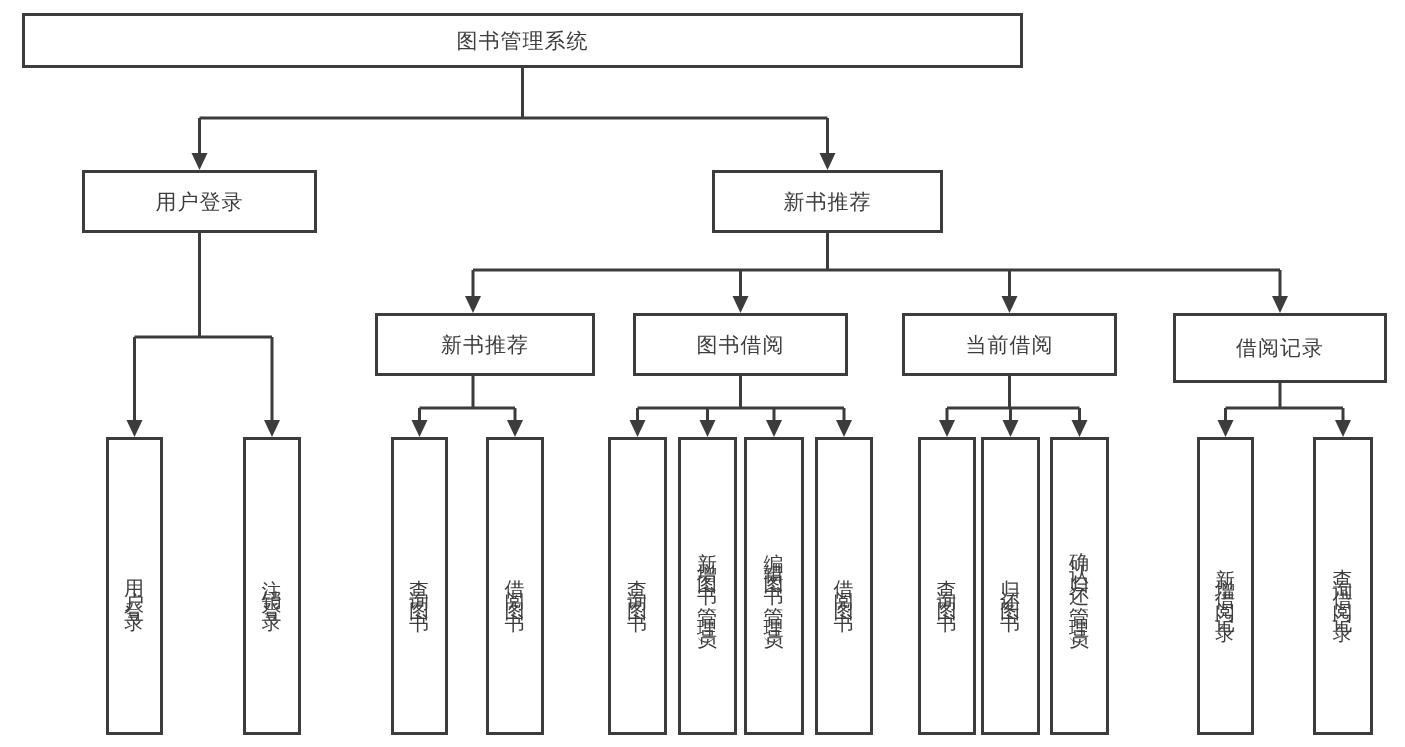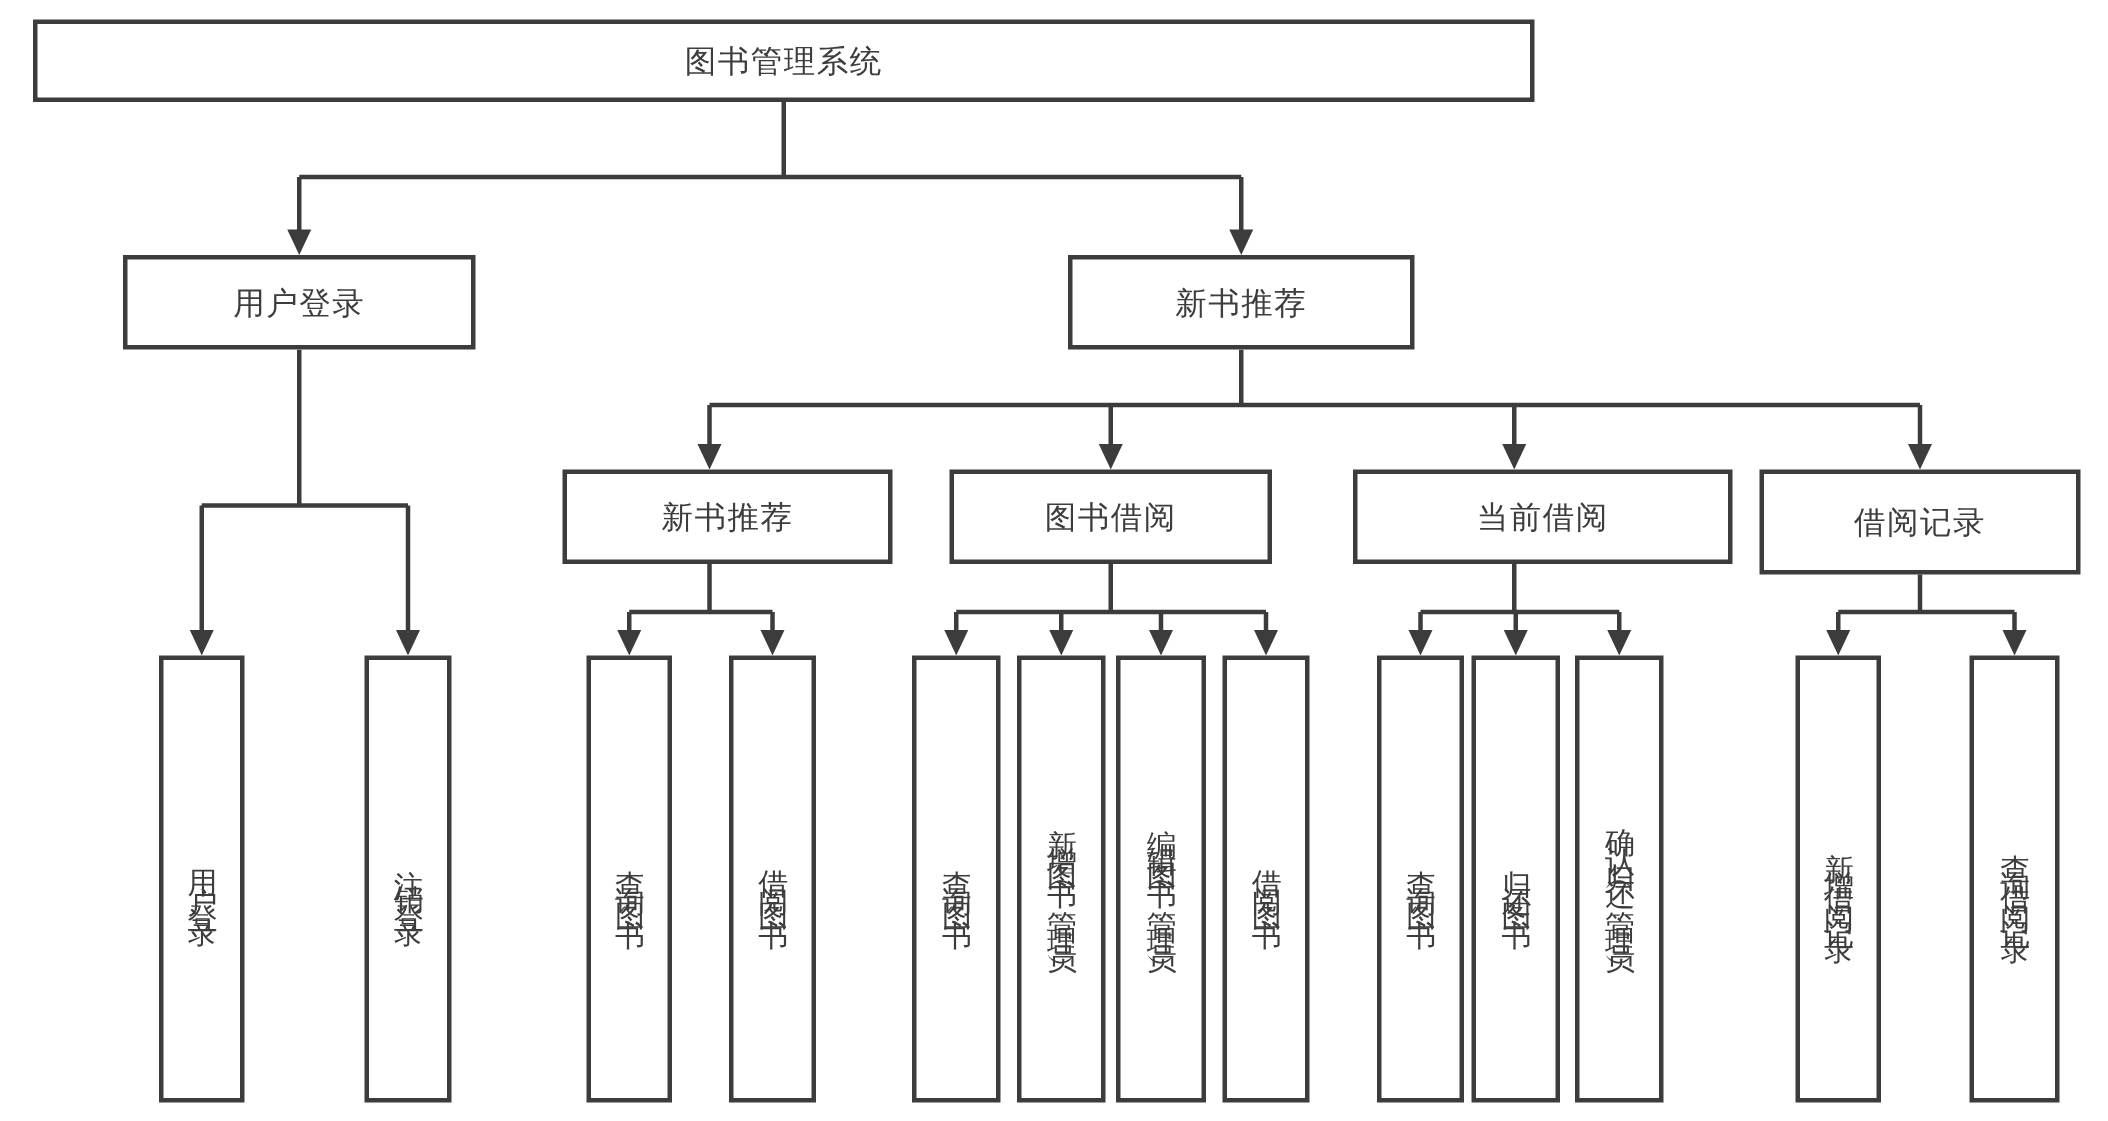--- a/index.html
+++ b/index.html
@@ -46,21 +46,21 @@
     line-height:1;
   }
   
   #n-root{left:22px;top:13px;width:1001px;height:55px;}
   
   #n-user-login{left:82px;top:170px;width:235px;height:63px;}
   #n-book-mgmt{left:712px;top:170px;width:231px;height:63px;}
   
   #n-new-book{left:363px;top:313px;width:220px;height:63px;margin-left:12px;}
   #n-book-borrow{left:633px;top:313px;width:215px;height:63px;font-family:Liberation Mono, monospace;}
-  #n-current-borrow{left:902px;top:313px;width:253px;height:63px;}
+  #n-current-borrow{left:902px;top:313px;width:215px;height:63px;}
   #n-borrow-records{left:1173px;top:313px;width:214px;height:70px;}
   
   #l-user-login{left:106px;width:57px;}
   #l-logout{left:243px;width:58px;}
   #l-query-books-1{left:391px;width:57px;}
   #l-borrow-books-1{left:486px;width:58px;}
   #l-query-books-2{left:608px;width:59px;}
   #l-add-books{left:678px;width:59px;}
   #l-edit-books{left:744px;width:60px;}
   #l-borrow-books-2{left:815px;width:58px;}

